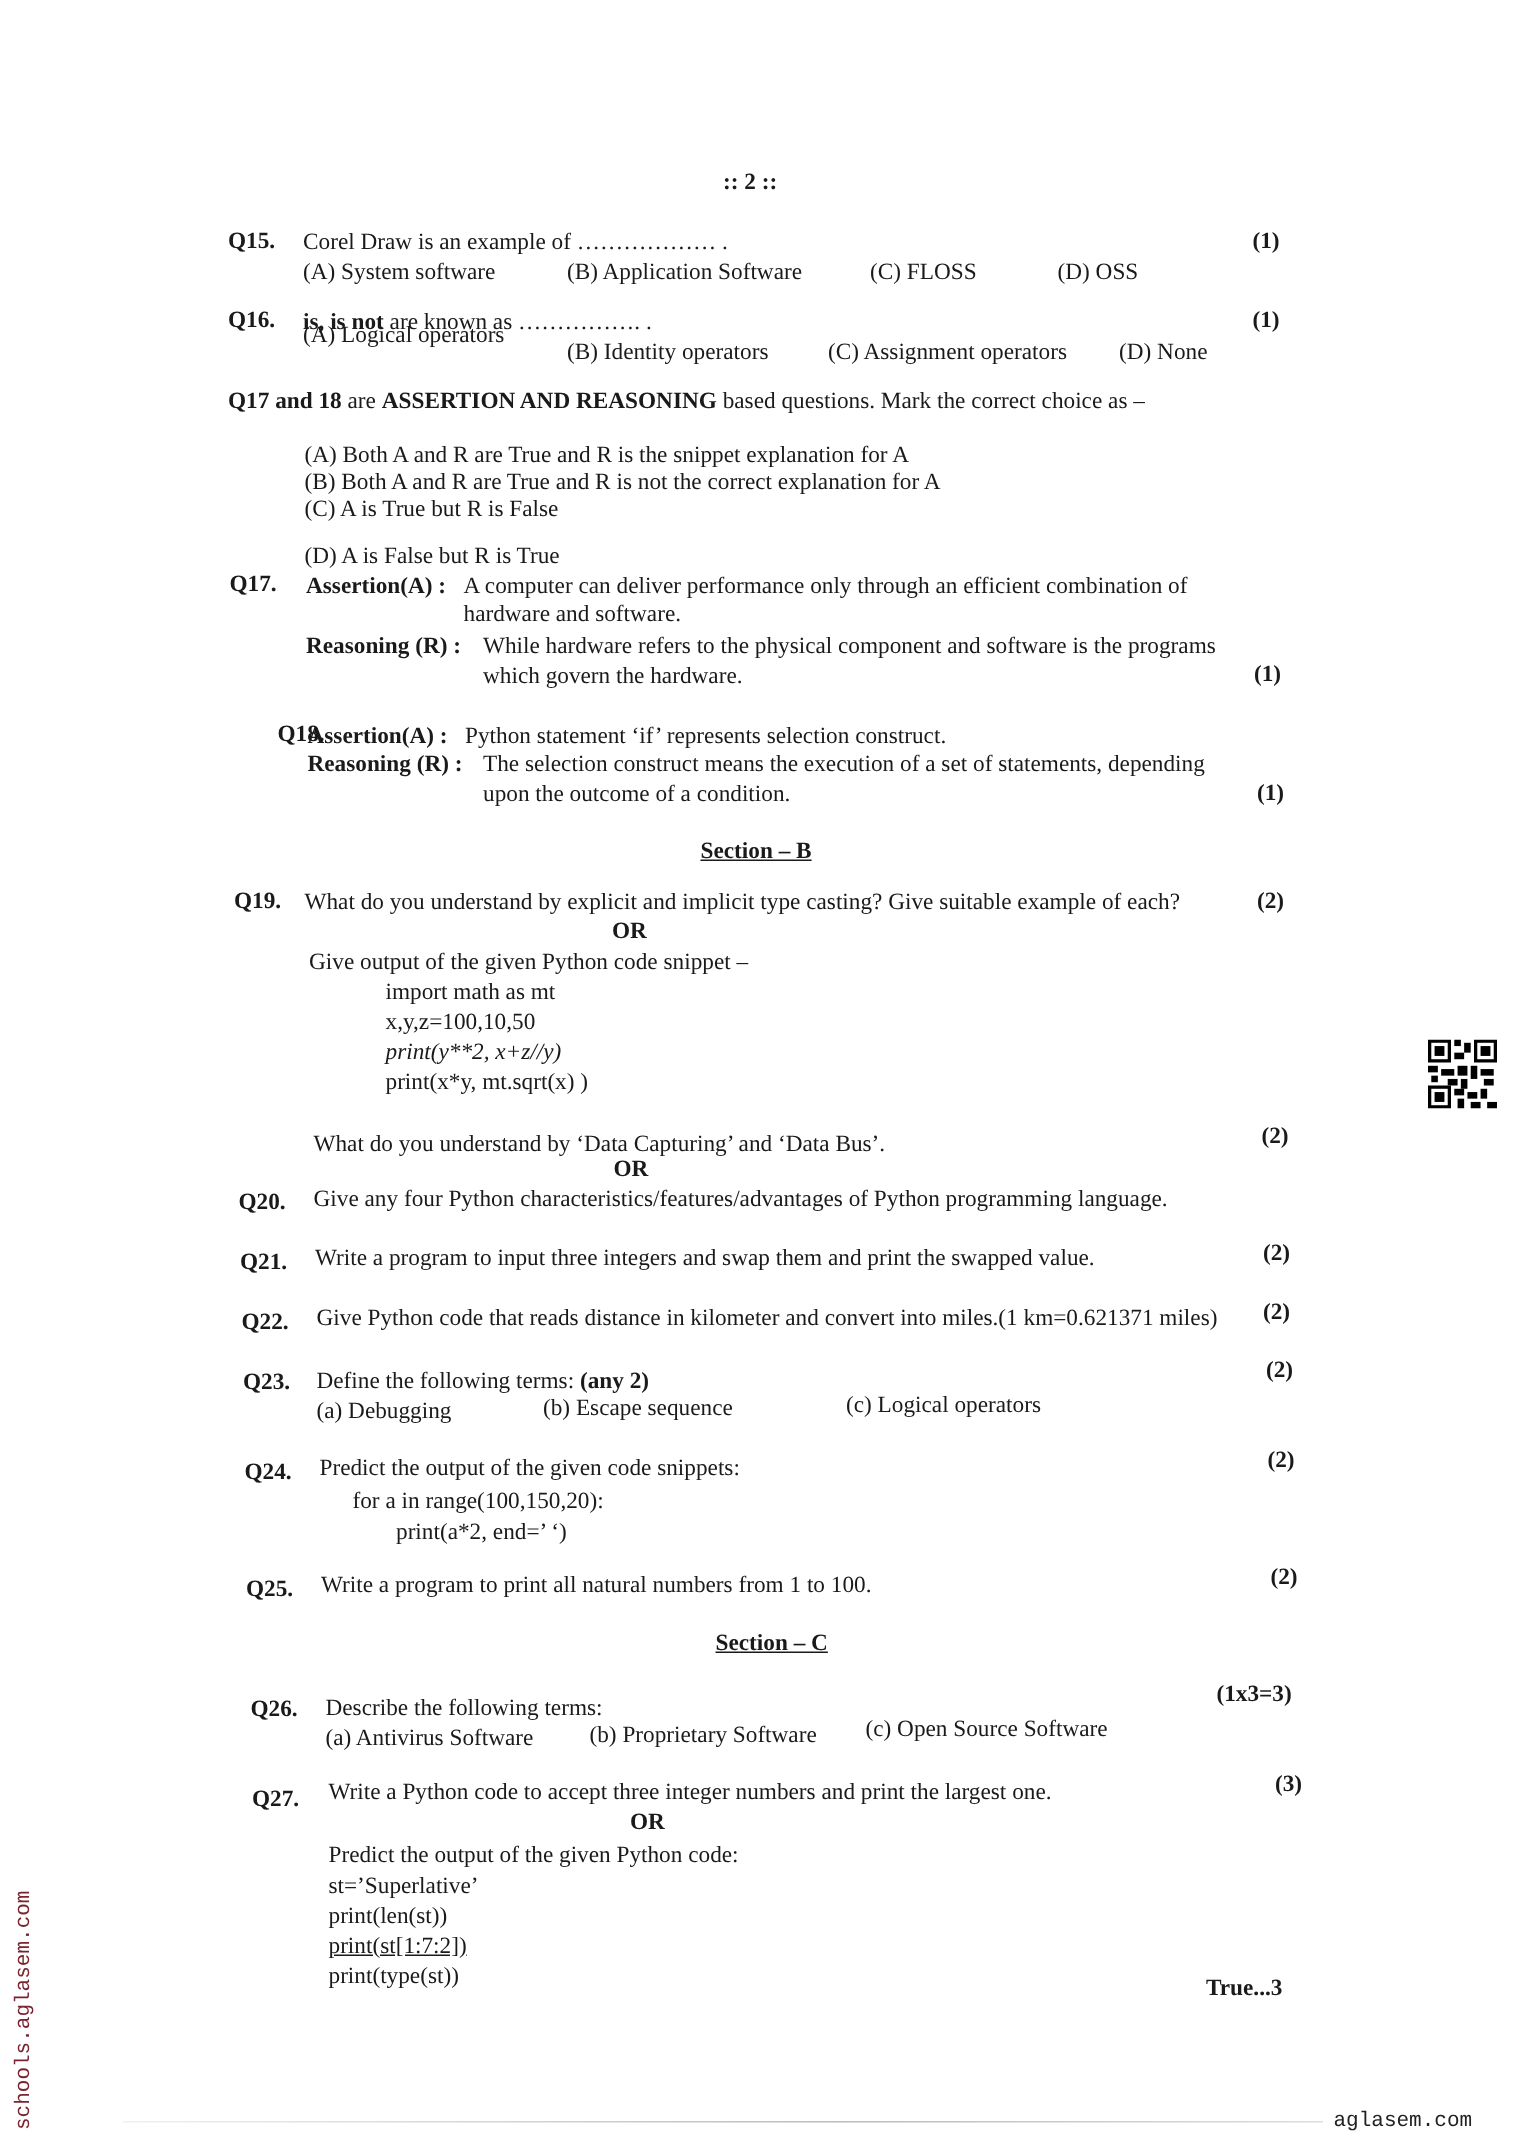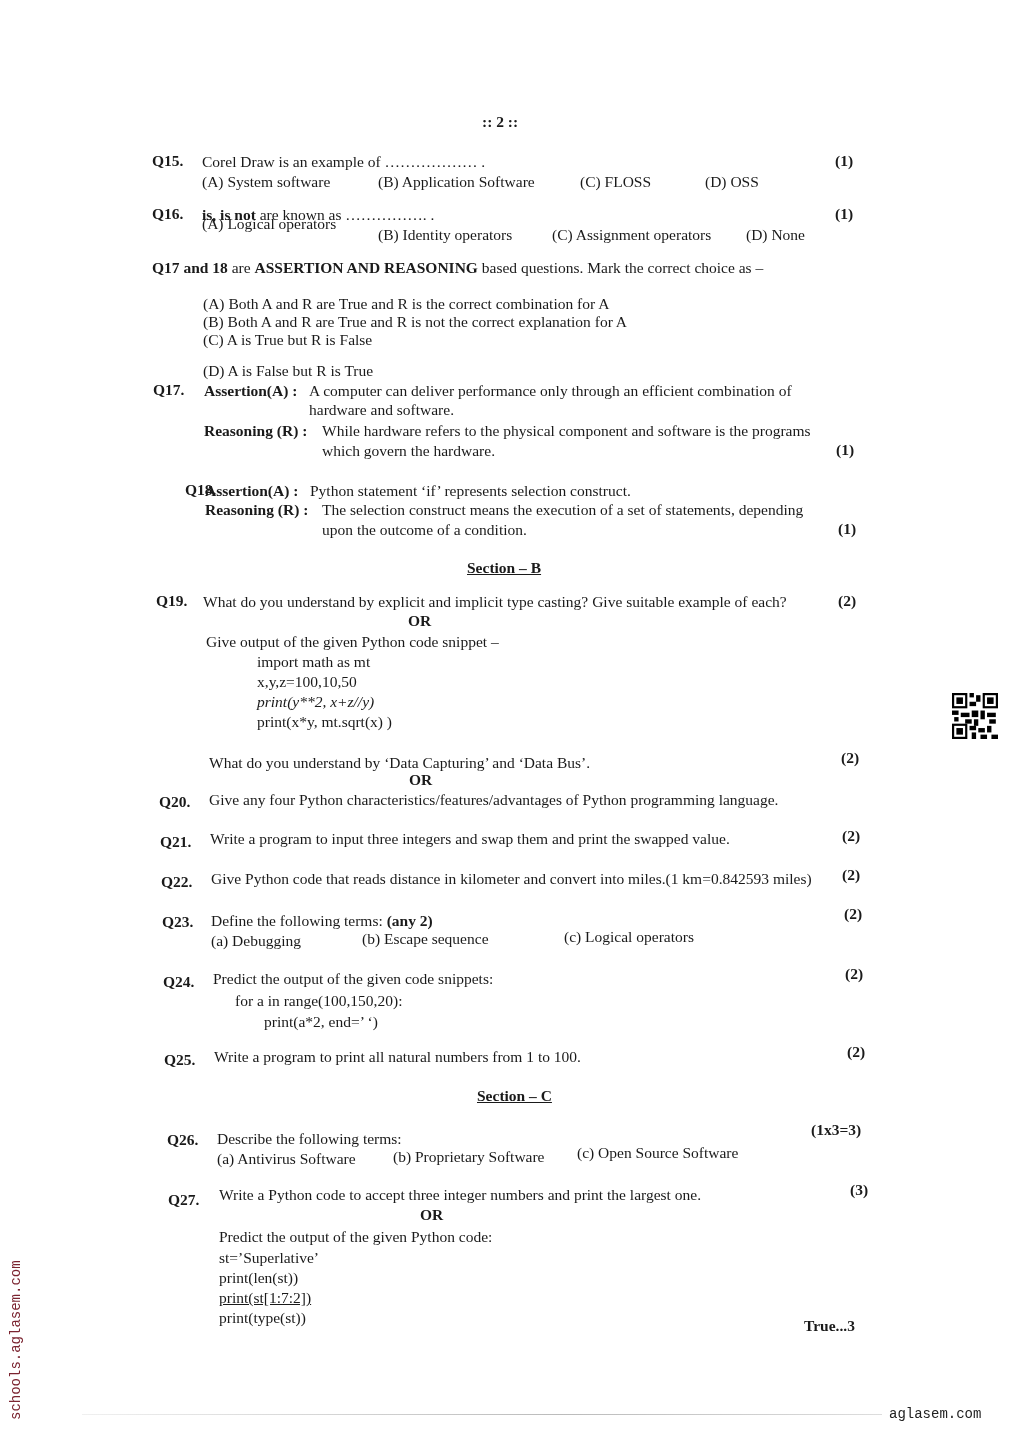--- a/index.html
+++ b/index.html
@@ -45,21 +45,21 @@
   <span class="abs t" style="left:202px; top:205px;"><b>is, is not</b><span> are known as ……………. .</span></span>
   <span class="abs marks" style="left:835px; top:205px;">(1)</span>
   <span class="abs t" style="left:202px; top:214px;text-align:center;">(A) Logical operators</span>
   <span class="abs t" style="left:378px; top:225px;">(B) Identity operators</span>
   <span class="abs t" style="left:552px; top:225px;">(C) Assignment operators</span>
   <span class="abs t" style="left:746px; top:225px;">(D) None</span>
 </div>
 
 <div>
   <span class="abs t" style="left:152px; top:258px;"><b>Q17 and 18</b><span> are </span><b>ASSERTION AND REASONING</b><span> based questions. Mark the correct choice as –</span></span>
-  <span class="abs t" style="left:203px; top:294px;">(A) Both A and R are True and R is the correct combination for A</span>
+  <span class="abs t" style="left:203px; top:294px;">(A) Both A and R are True and R is the snippet explanation for A</span>
   <span class="abs t" style="left:203px; top:312px;">(B) Both A and R are True and R is not the correct explanation for A</span>
   <span class="abs t" style="left:203px; top:330px;">(C) A is True but R is False</span>
   <span class="abs t" style="left:203px; top:348px;margin-top:13px;">(D) A is False but R is True</span>
 </div>
 
 <div>
   <span class="abs qn" style="left:153px; top:381px;">Q17.</span>
   <span class="abs t b" style="left:204px; top:381px;">Assertion(A) :</span>
   <span class="abs t" style="left:309px; top:381px;">A computer can deliver performance only through an efficient combination of</span>
   <span class="abs t" style="left:309px; top:400px;">hardware and software.</span>
@@ -132,21 +132,21 @@
 </div>
 
 <div>
   <span class="abs qn" style="left:160px; top:833px;">Q21.</span>
   <span class="abs t" style="left:210px; top:829px;">Write a program to input three integers and swap them and print the swapped value.</span>
   <span class="abs marks" style="left:842px; top:827px;">(2)</span>
 </div>
 
 <div>
   <span class="abs qn" style="left:161px; top:873px;">Q22.</span>
-  <span class="abs t" style="left:211px; top:869px;">Give Python code that reads distance in kilometer and convert into miles.(1 km=0.842593 miles)</span>
+  <span class="abs t" style="left:211px; top:869px;">Give Python code that reads distance in kilometer and convert into miles.(1 km=0.621371 miles)</span>
   <span class="abs marks" style="left:842px; top:866px;">(2)</span>
 </div>
 
 <div>
   <span class="abs qn" style="left:162px; top:913px;">Q23.</span>
   <span class="abs t" style="left:211px; top:911px;"><span>Define the following terms: </span><b>(any 2)</b></span>
   <span class="abs marks" style="left:844px; top:905px;">(2)</span>
   <span class="abs t" style="left:211px; top:931px;">(a) Debugging</span>
   <span class="abs t" style="left:362px; top:929px;">(b) Escape sequence</span>
   <span class="abs t" style="left:564px; top:927px;">(c) Logical operators</span>

